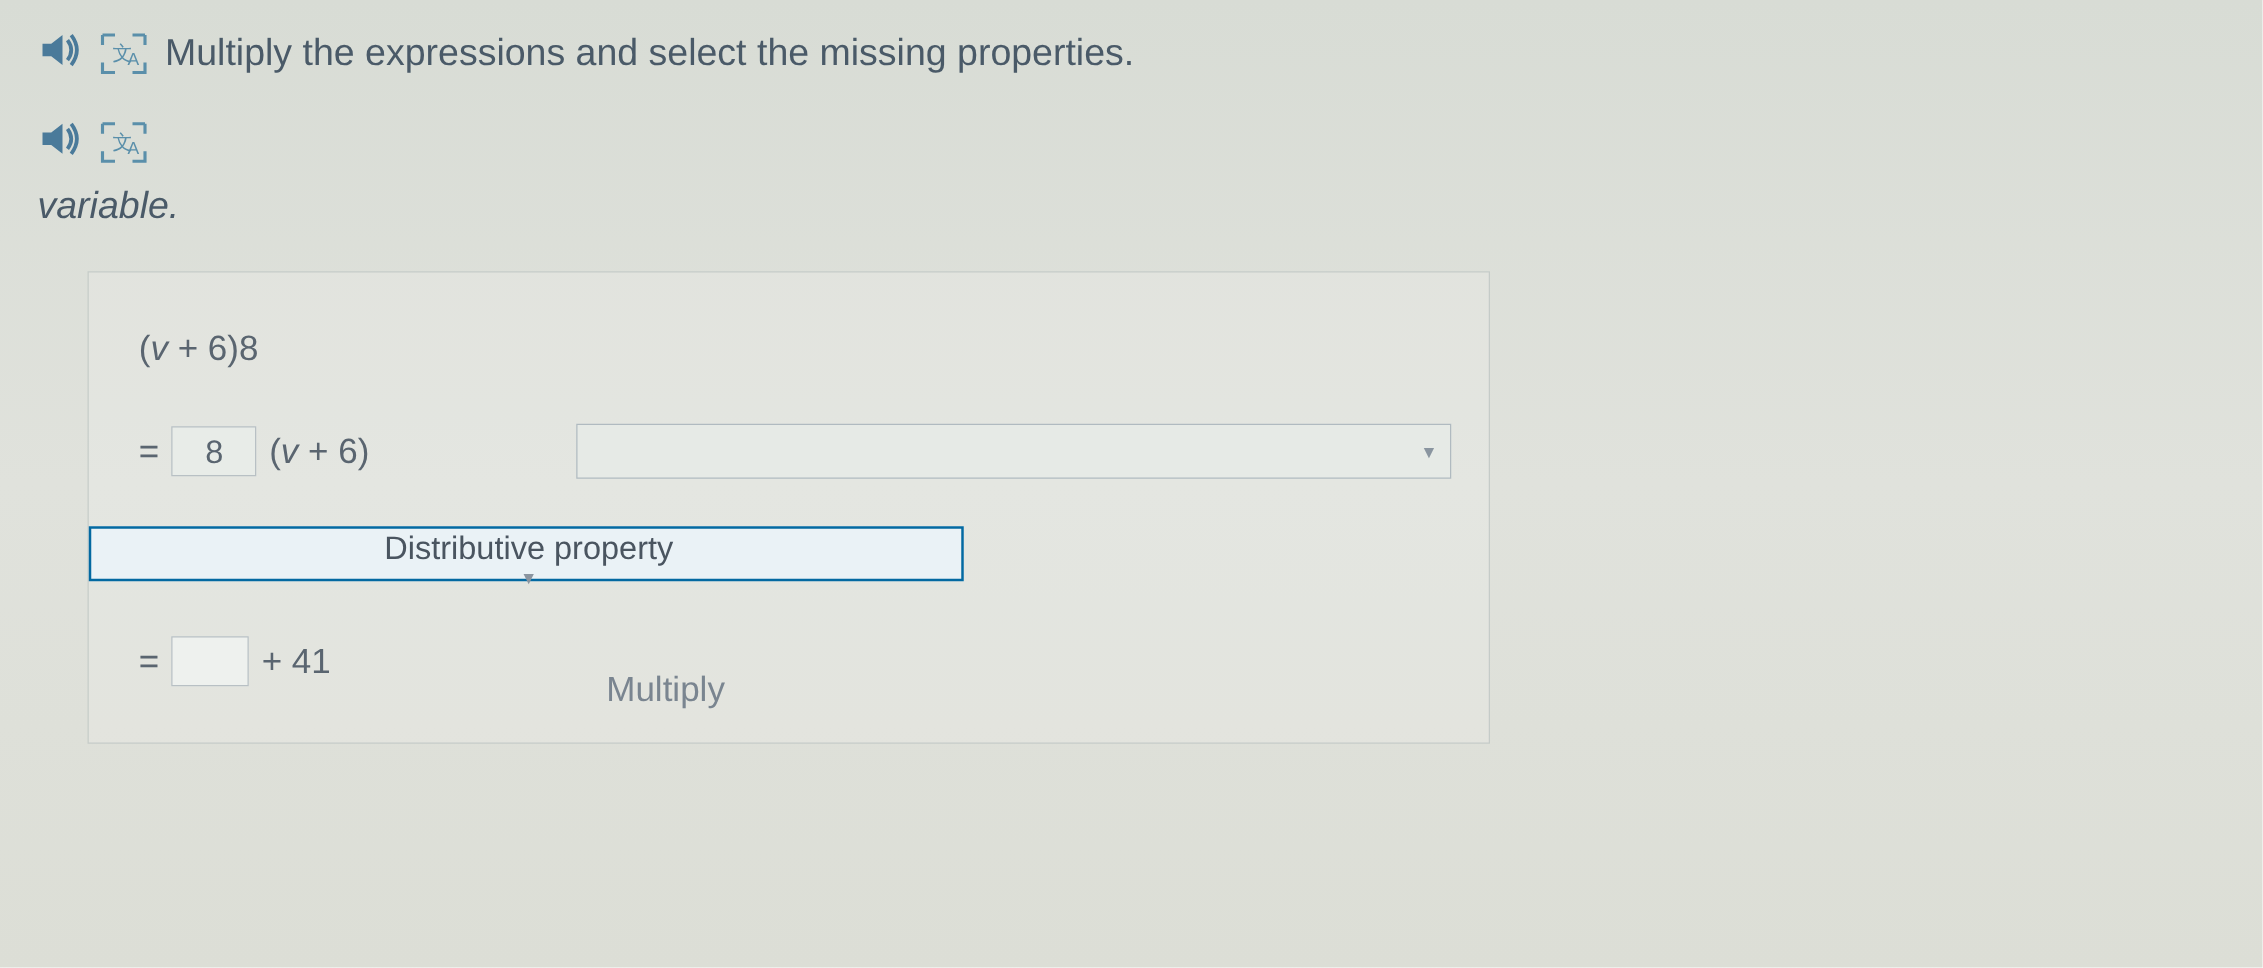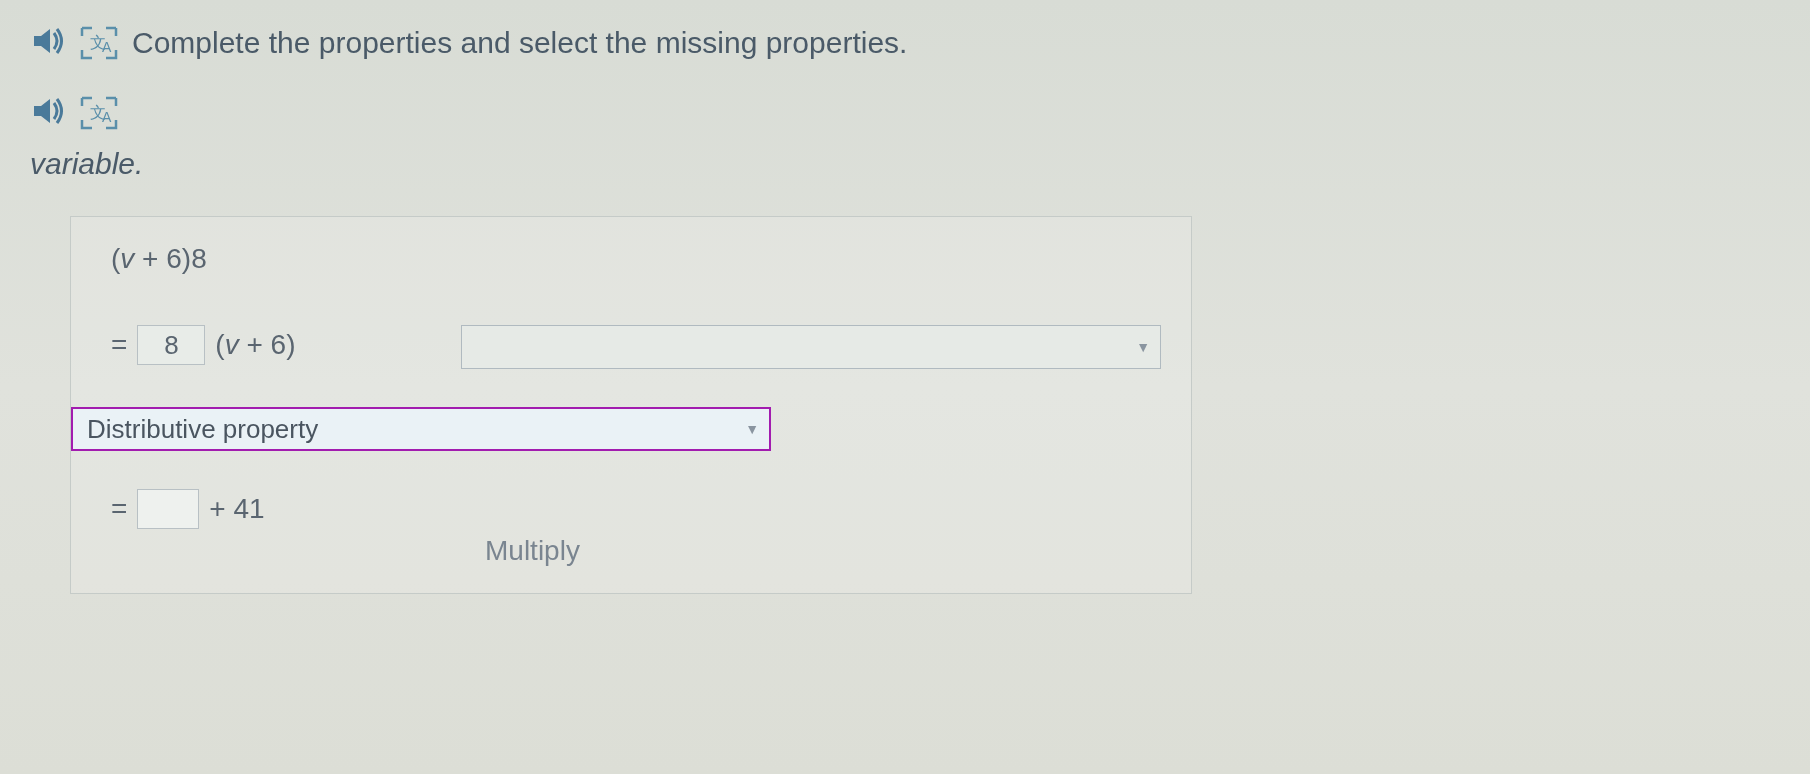--- a/index.html
+++ b/index.html
@@ -35,21 +35,21 @@
   .work-area {
     margin-top: 30px;
     margin-left: 40px;
     border: 1px solid #c5cbc8;
     background: rgba(255,255,255,0.15);
     width: 1120px;
     padding: 20px 0 20px 0;
   }
   .row {
     display: flex;
-    align-items: flex-start;
+    align-items: center;
     min-height: 70px;
     padding: 6px 0;
   }
   .expr-col {
     width: 360px;
     padding-left: 40px;
     display: flex;
     align-items: center;
     gap: 10px;
     font-size: 28px;
@@ -83,23 +83,24 @@
     border: 1px solid #b0bac0;
     background: #e6eae6;
     height: 44px;
     padding: 0 10px 0 14px;
     font-size: 26px;
     color: #6a7580;
     width: 700px;
     box-sizing: border-box;
   }
   .dropdown.selected {
-    border: 2px solid #a21caf;
+    border: 2px solid #0369a1;
     background: #eaf2f6;
     color: #4a5560;
+    flex-direction: column;
   }
   .dropdown .arrow {
     font-size: 14px;
     color: #8a95a0;
   }
   .static-prop {
     font-size: 28px;
     color: #7a8590;
     padding-left: 14px;
     margin-top: 46px;
@@ -117,21 +118,21 @@
         <path d="M27 6 Q36 18 27 30" stroke="#4a7a9a" stroke-width="3" fill="none"></path>
       </svg>
   </span>
   <span class="translate-icon">
     <svg viewBox="0 0 38 34">
         <path d="M2 2 L12 2 M2 2 L2 10 M26 2 L36 2 M36 2 L36 10 M2 24 L2 32 L12 32 M36 24 L36 32 L26 32" stroke="#5a8faa" stroke-width="2.5" fill="none"></path>
         <text x="10" y="22" font-size="16" fill="#5a8faa" font-family="sans-serif">文</text>
         <text x="22" y="26" font-size="14" fill="#5a8faa" font-family="sans-serif">A</text>
       </svg>
   </span>
-  <span class="instr">Complete the properties and select the missing properties.</span>
+  <span class="instr">Multiply the expressions and select the missing properties.</span>
 </div>
 
 <div class="line">
   <span class="speaker-icon">
     <svg viewBox="0 0 36 36">
         <path d="M4 13 L4 23 L11 23 L20 30 L20 6 L11 13 Z" fill="#4a7a9a"></path>
         <path d="M24 10 Q30 18 24 26" stroke="#4a7a9a" stroke-width="3" fill="none"></path>
         <path d="M27 6 Q36 18 27 30" stroke="#4a7a9a" stroke-width="3" fill="none"></path>
       </svg>
   </span>

